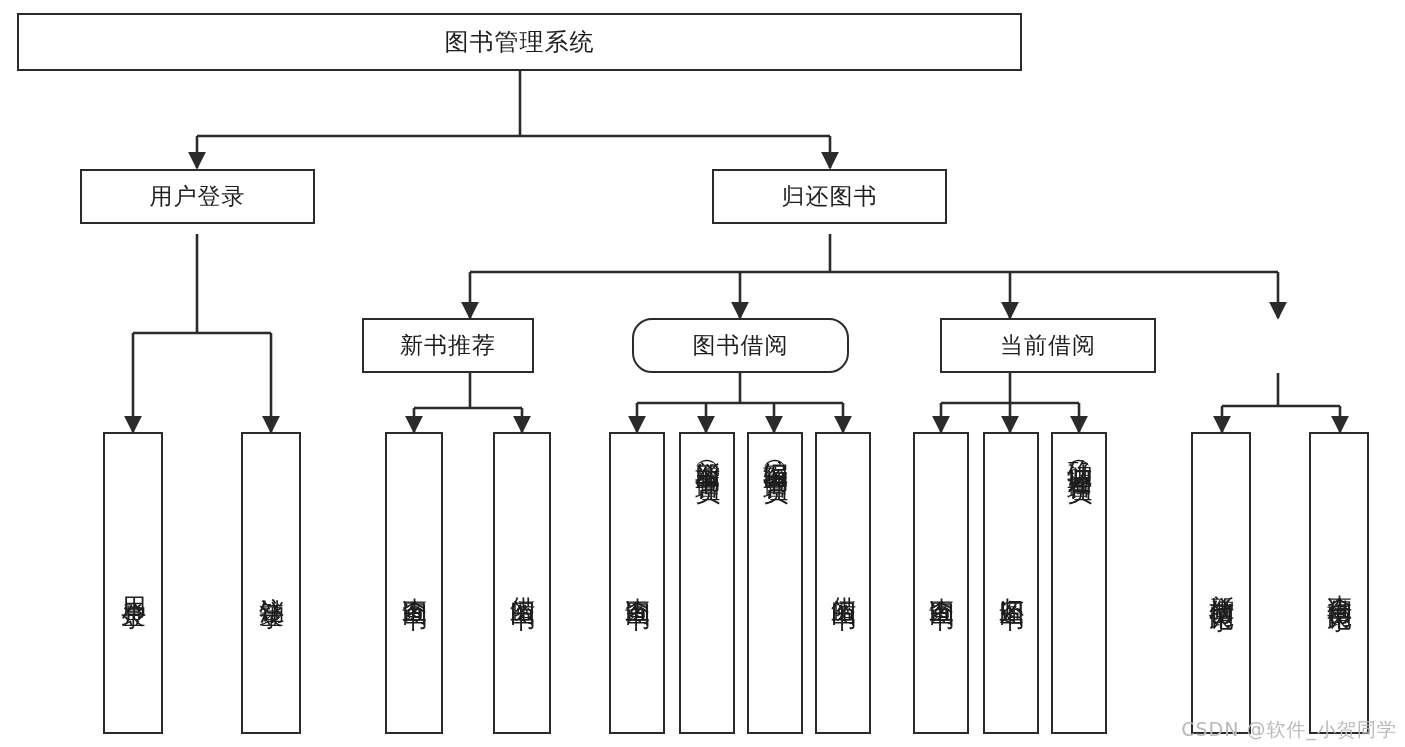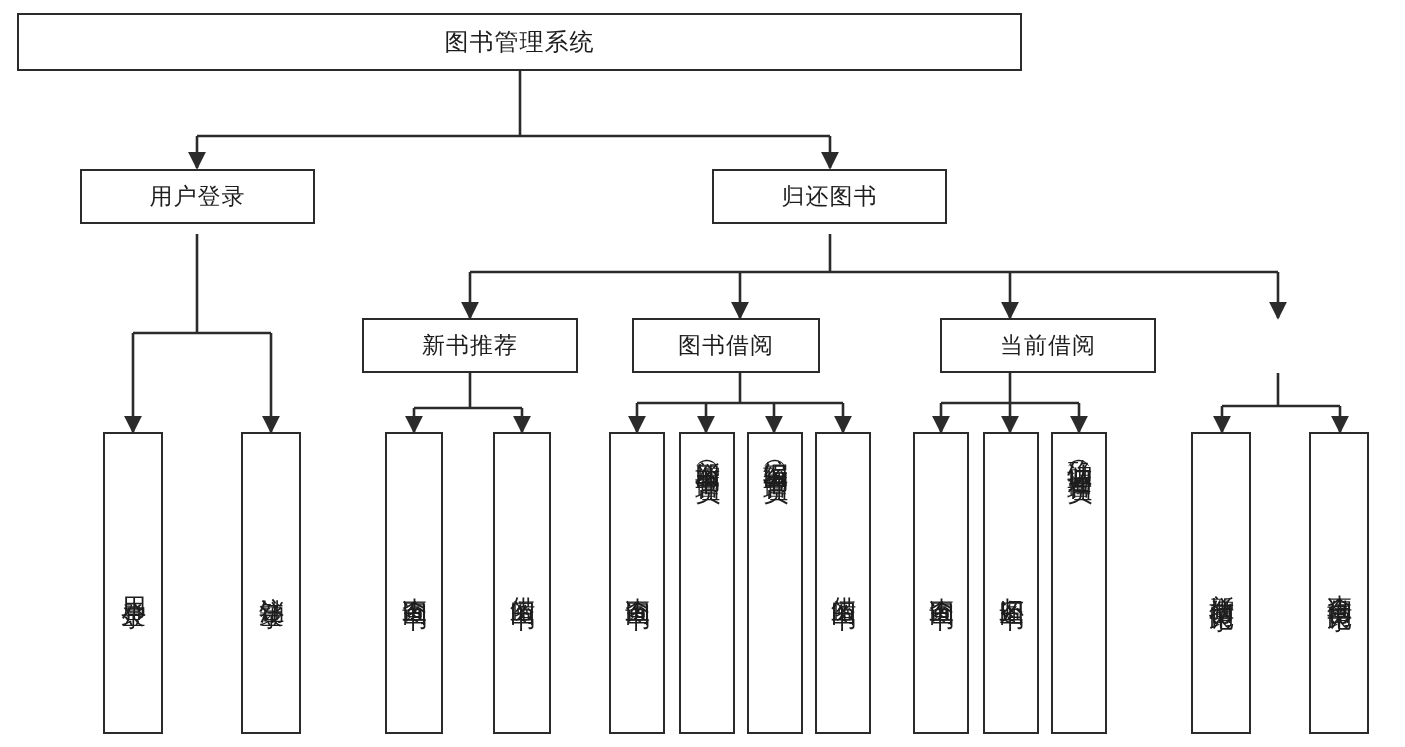--- a/index.html
+++ b/index.html
@@ -116,24 +116,24 @@
     <span>图书管理系统</span>
   </div>
 
   <div class="node horiz" style="left:80px;top:169px;width:235px;height:55px;">
     <span>用户登录</span>
   </div>
   <div class="node horiz" style="left:712px;top:169px;width:235px;height:55px;">
     <span>归还图书</span>
   </div>
 
-  <div class="node horiz" style="left:362px;top:318px;width:216px;height:55px;">
+  <div class="node horiz" style="left:362px;top:318px;width:172px;height:55px;">
     <span>新书推荐</span>
   </div>
-  <div class="node horiz" style="left:632px;top:318px;width:188px;height:55px;">
+  <div class="node horiz" style="left:632px;top:318px;width:217px;height:55px;border-radius:20px;">
     <span>图书借阅</span>
   </div>
   <div class="node horiz" style="left:902px;top:318px;width:216px;height:55px;margin-left:38px;">
     <span>当前借阅</span>
   </div>
 
   <div class="node leaf" style="left:103px;top:432px;width:60px;height:302px;">
     <span class="leaf-inner">
         <span class="vtext">用户登录</span>
       </span>
@@ -196,14 +196,15 @@
     <span class="leaf-inner">
         <span class="vtext">新增借阅记录</span>
       </span>
   </div>
   <div class="node leaf" style="left:1309px;top:432px;width:60px;height:302px;">
     <span class="leaf-inner">
         <span class="vtext">查询借阅记录</span>
       </span>
   </div>
 
+  <div id="watermark">CSDN @软件_小贺同学</div>
 
 </div>
 
 </body></html>

